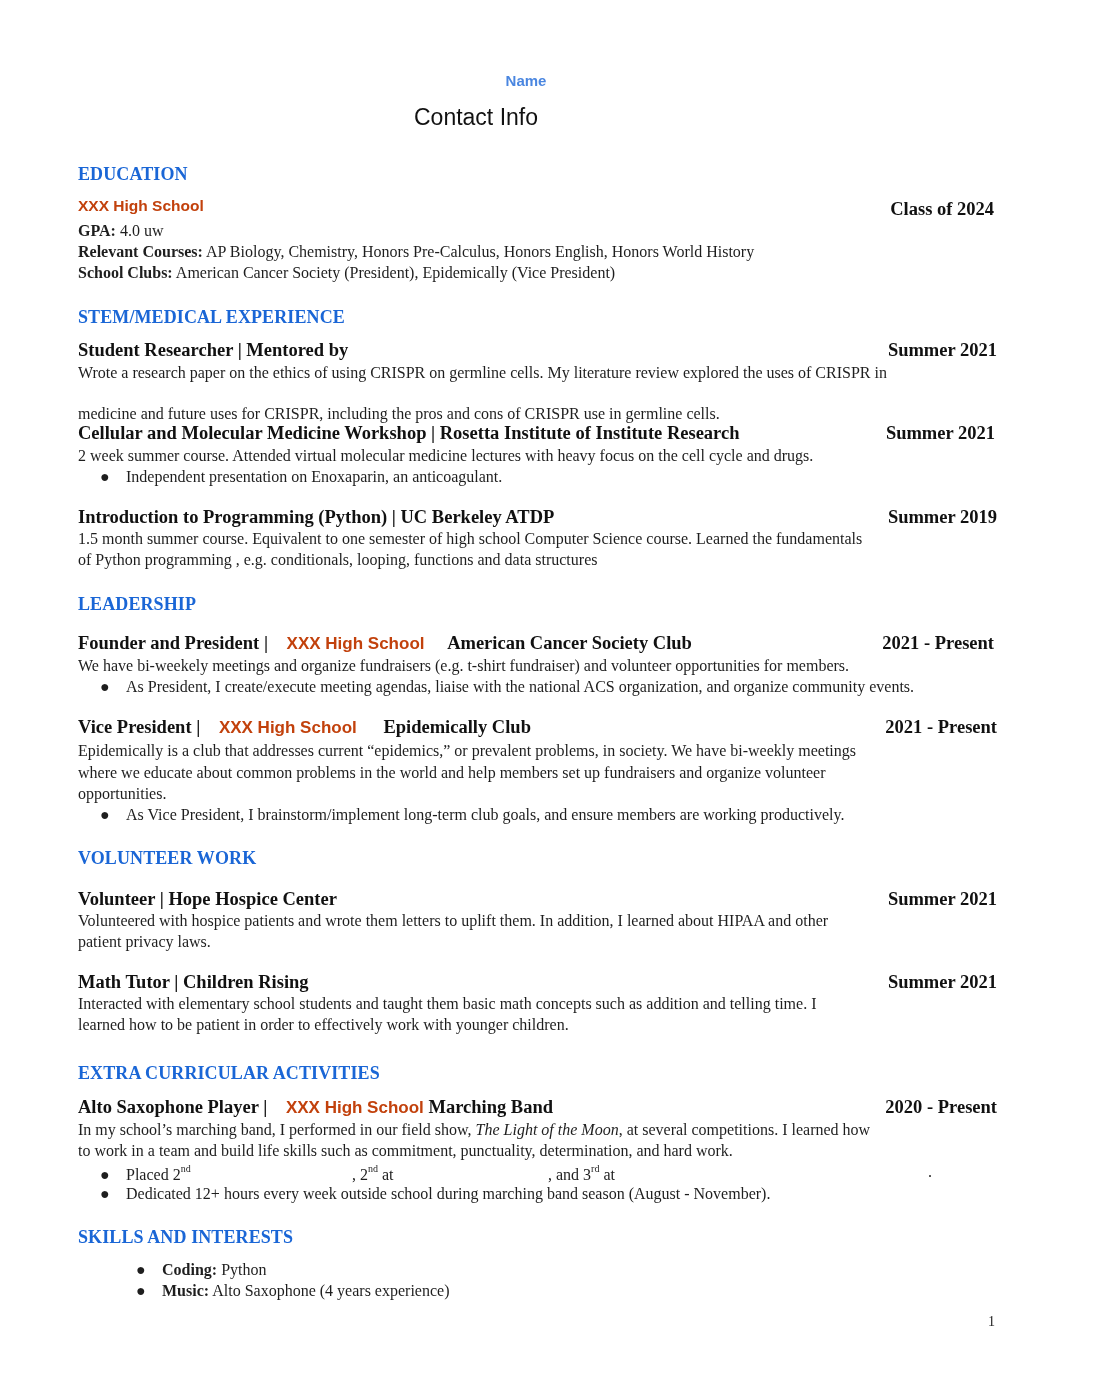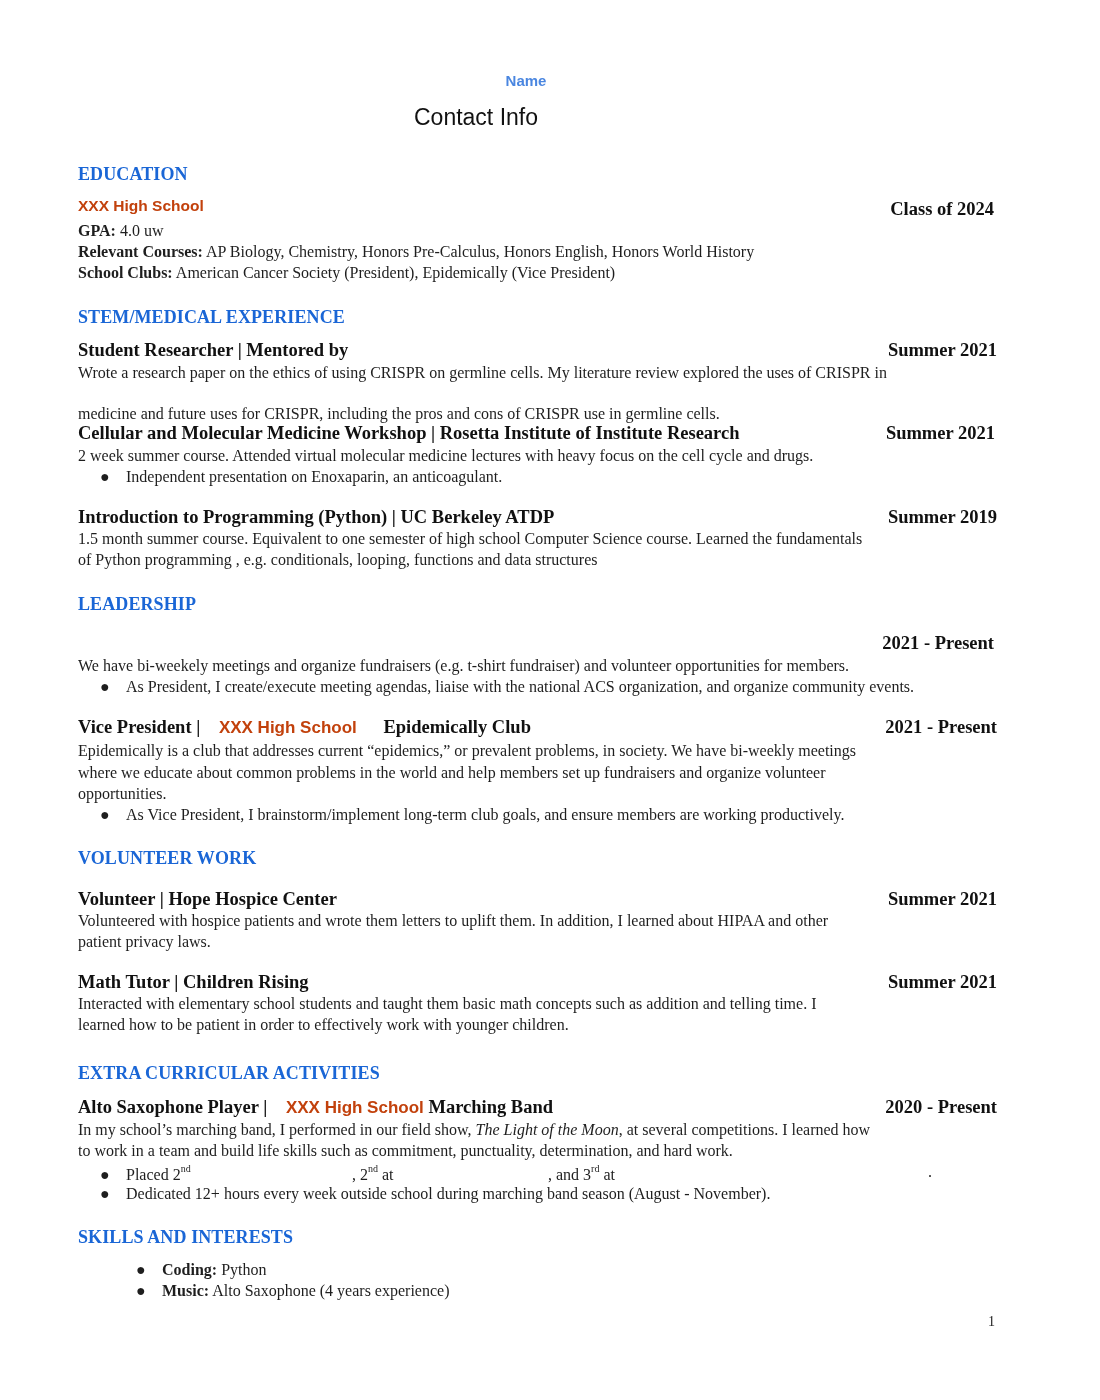--- a/index.html
+++ b/index.html
@@ -55,20 +55,25 @@
     <span class="bullet">●</span><span>Independent presentation on Enoxaparin, an anticoagulant.</span>
   </div>
 
   <div class="abs h" style="left:78px; top:507px;">Introduction to Programming (Python) | UC Berkeley ATDP</div>
   <div class="abs date" style="right:103px; top:507px;">Summer 2019</div>
   <div class="abs t" style="left:78px; top:530px;">1.5 month summer course. Equivalent to one semester of high school Computer Science course. Learned the fundamentals</div>
   <div class="abs t" style="left:78px; top:551px;">of Python programming , e.g. conditionals, looping, functions and data structures</div>
 
   <div class="abs sec" style="left:78px; top:594px;">LEADERSHIP</div>
 
+  <div class="abs h" style="left:78px; top:633px;">
+    <span>Founder and President |</span>
+    <span class="school-sans" style="margin-left:14px;">XXX High School</span>
+    <span style="margin-left:18px;">American Cancer Society Club</span>
+  </div>
   <div class="abs date" style="right:106px; top:633px;">2021 - Present</div>
   <div class="abs t" style="left:100px; top:678px;">
     <span class="bullet">●</span><span>As President, I create/execute meeting agendas, liaise with the national ACS organization, and organize community events.</span>
   </div>
   <div class="abs t" style="left:78px; top:657px;">We have bi-weekely meetings and organize fundraisers (e.g. t-shirt fundraiser) and volunteer opportunities for members.</div>
 
   <div class="abs h" style="left:78px; top:717px;">
     <span>Vice President |</span>
     <span class="school-sans" style="margin-left:14px;">XXX High School</span>
     <span style="margin-left:22px;">Epidemically Club</span>

